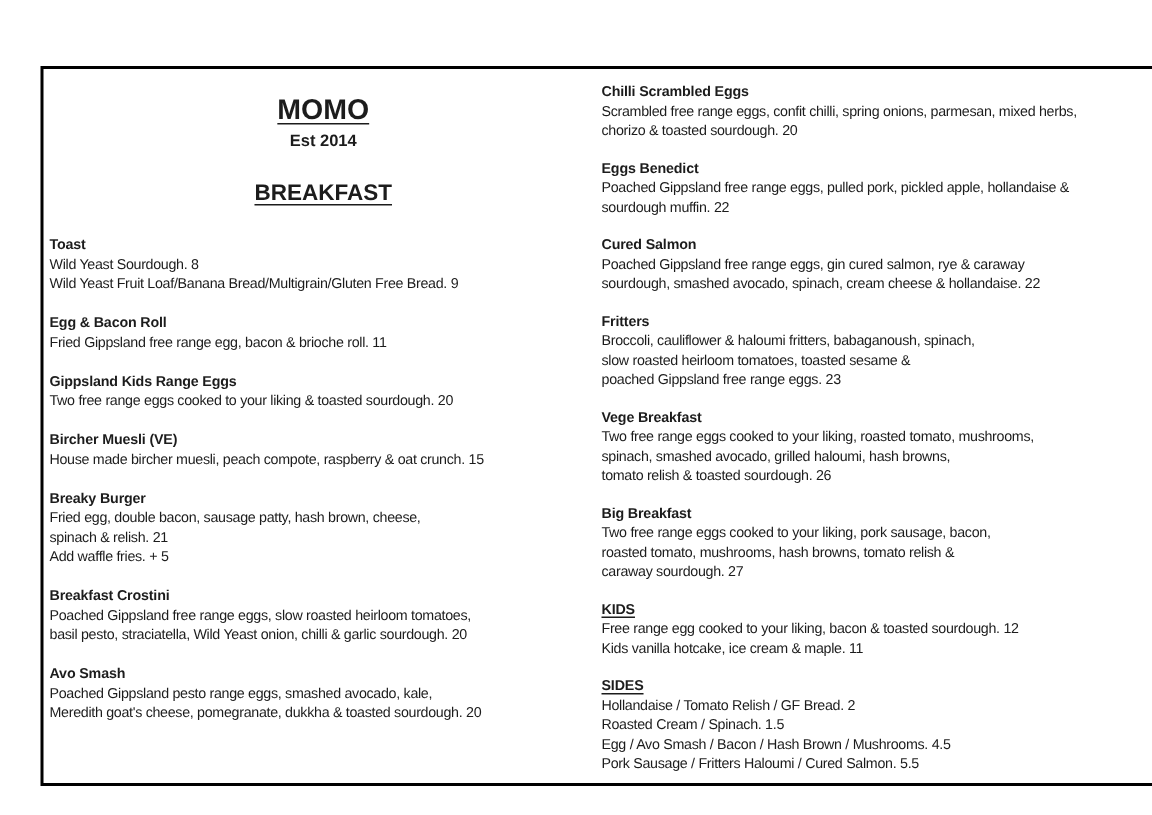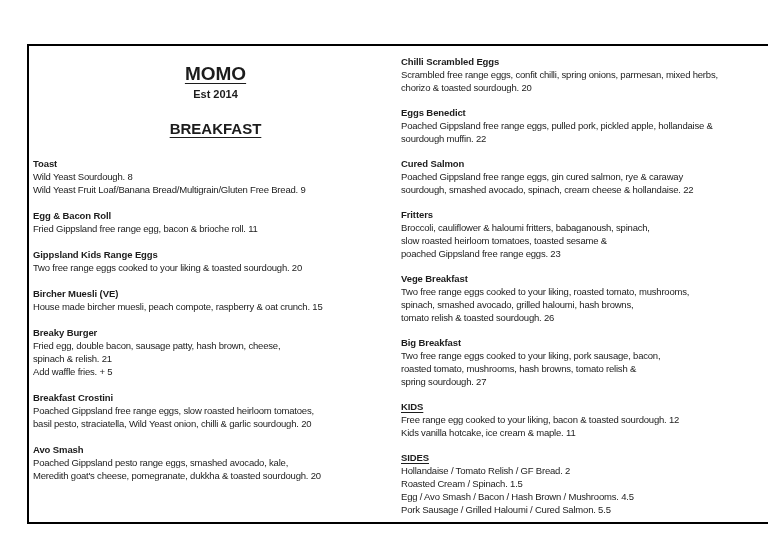--- a/index.html
+++ b/index.html
@@ -118,30 +118,30 @@
           <div class="menu-section">
             <div class="item-title">Vege Breakfast</div>
             <div class="item-line"><span>Two free range eggs cooked to your liking, roasted tomato, mushrooms,</span></div>
             <div class="item-line"><span>spinach, smashed avocado, grilled haloumi, hash browns,</span></div>
             <div class="item-line"><span>tomato relish &amp; toasted sourdough. </span><span class="b">26</span></div>
           </div>
           <div class="menu-section">
             <div class="item-title">Big Breakfast</div>
             <div class="item-line"><span>Two free range eggs cooked to your liking, pork sausage, bacon,</span></div>
             <div class="item-line"><span>roasted tomato, mushrooms, hash browns, tomato relish &amp;</span></div>
-            <div class="item-line"><span>spring sourdough. </span><span class="b">27</span></div>
+            <div class="item-line"><span>caraway sourdough. </span><span class="b">27</span></div>
           </div>
           <div class="menu-section">
             <div class="item-title u">KIDS</div>
             <div class="item-line"><span>Free range egg cooked to your liking, bacon &amp; toasted sourdough. </span><span class="b">12</span></div>
             <div class="item-line"><span>Kids vanilla hotcake, ice cream &amp; maple. </span><span class="b">11</span></div>
           </div>
           <div class="menu-section">
             <div class="item-title u">SIDES</div>
             <div class="item-line"><span>Hollandaise </span><span class="b">/</span><span> Tomato Relish </span><span class="b">/</span><span> GF Bread. </span><span class="b">2</span></div>
             <div class="item-line"><span>Roasted Cream </span><span class="b">/</span><span> Spinach. </span><span class="b">1.5</span></div>
             <div class="item-line"><span>Egg </span><span class="b">/</span><span> Avo Smash </span><span class="b">/</span><span> Bacon </span><span class="b">/</span><span> Hash Brown </span><span class="b">/</span><span> Mushrooms. </span><span class="b">4.5</span></div>
-            <div class="item-line"><span>Pork Sausage </span><span class="b">/</span><span> Grilled Haloumi </span><span class="b">/</span><span> Cured Salmon. </span><span class="b">5.5</span></div>
+            <div class="item-line"><span>Pork Sausage </span><span class="b">/</span><span> Fritters Haloumi </span><span class="b">/</span><span> Cured Salmon. </span><span class="b">5.5</span></div>
           </div>
         </div>
     </div>
   </div>
 </div>
 
 </body></html>

